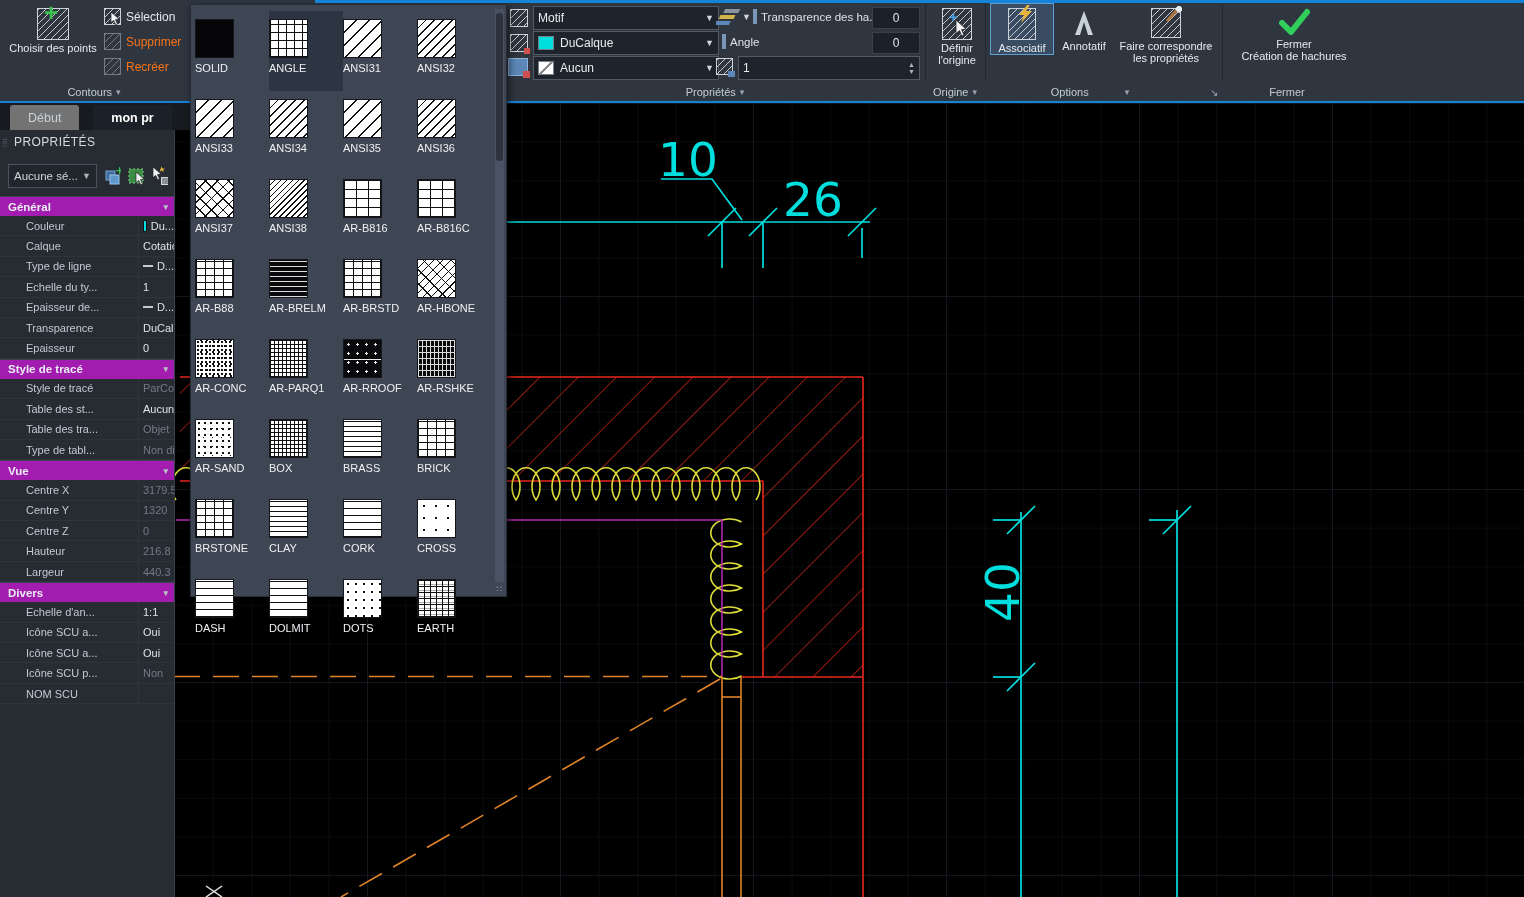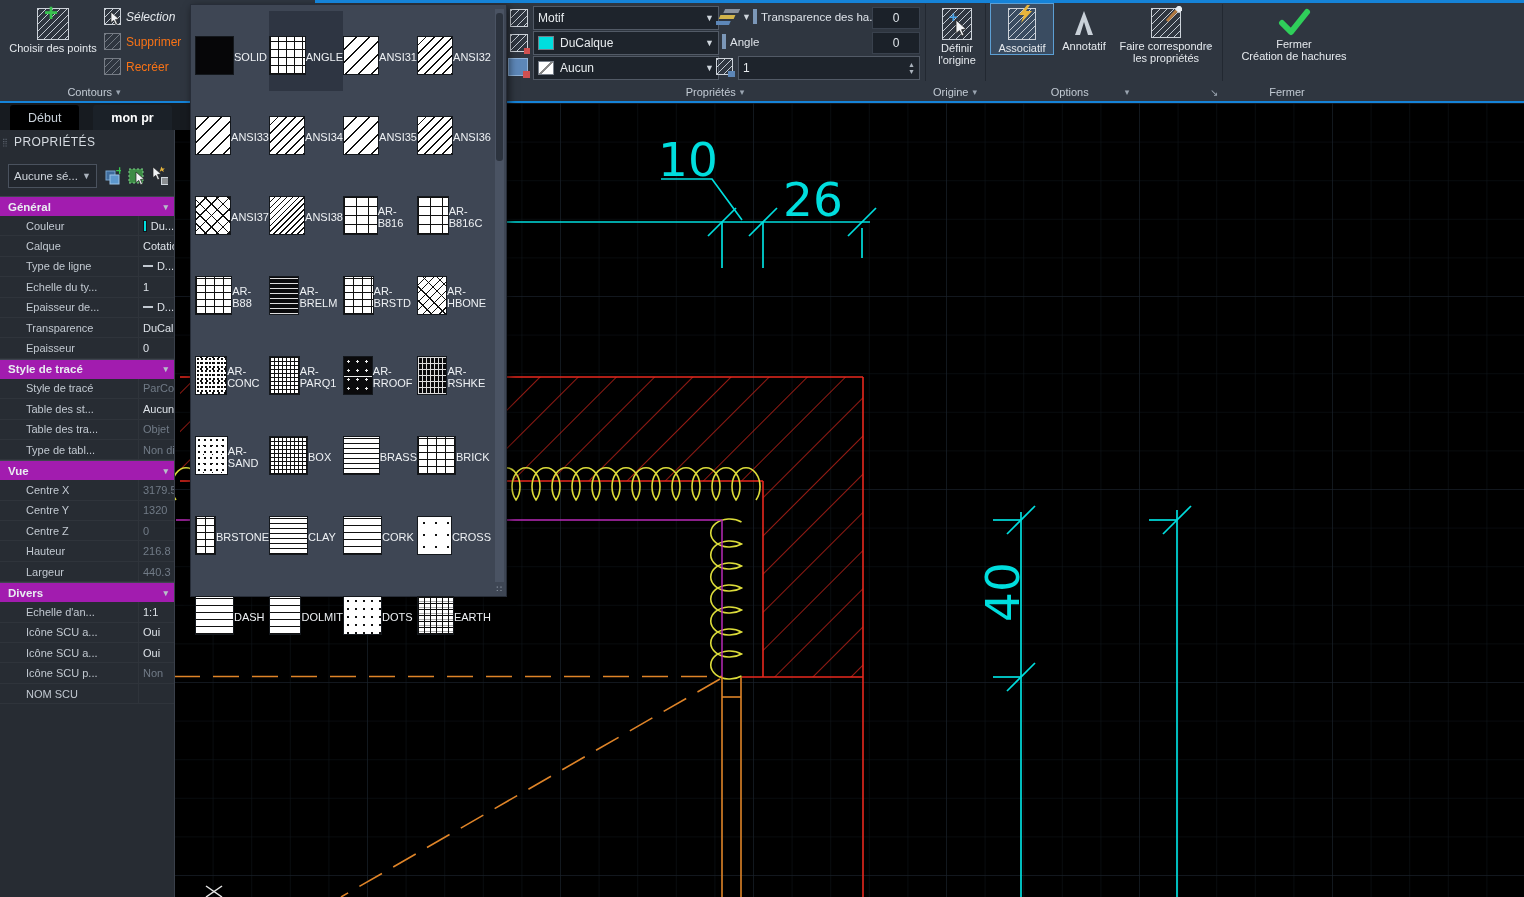--- a/index.html
+++ b/index.html
@@ -26,21 +26,21 @@
   .combo .carr{margin-left:auto;font-size:9px;color:#cfd6dd;}
   .swatchbox{width:14px;height:12px;border:1px solid #777f8a;display:inline-block;}
   .vbox{position:absolute;height:20px;background:#1b2129;border:1px solid #39414d;color:#dfe5ea;font-size:12px;
         display:flex;align-items:center;justify-content:center;}
   .sliderbar{position:absolute;width:4px;height:15px;background:#7b97b8;}
   .rlabel{position:absolute;font-size:11.5px;color:#dde2e8;white-space:nowrap;}
   .spinarrows{margin-left:auto;display:flex;flex-direction:column;font-size:7px;color:#aab2bc;line-height:7px;}
 
   
   .tabbar{left:0;top:103px;width:190px;height:27px;background:#171b20;z-index:2;display:flex;align-items:stretch;}
-  .ftab{display:flex;align-items:center;padding:0 18px;font-size:12.5px;color:#c9d1d9;background:#000000;border-radius:3px 3px 0 0;margin:2px 0 0 10px;}
+  .ftab{display:flex;align-items:center;padding:0 18px;font-size:12.5px;color:#c9d1d9;background:#737373;border-radius:3px 3px 0 0;margin:2px 0 0 10px;}
   .ftab.active{background:#1b2128;color:#fff;font-weight:bold;margin-left:14px;}
 
   
   .palette{left:0;top:130px;width:174px;height:767px;background:#272c33;z-index:3;border-right:1px solid #3a404a;}
   .ptitle{display:flex;align-items:center;height:24px;font-size:12px;color:#d5dae0;letter-spacing:.4px;}
   .grip{width:7px;margin:0 5px 0 2px;color:#5c646f;font-size:8px;line-height:3px;}
   .ptoolbar{display:flex;align-items:center;margin:10px 6px 8px 8px;gap:7px;}
   .pcombo{width:92px;height:22px;background:#21262d;border:1px solid #4a525e;color:#cfd5dc;font-size:11.5px;
           display:flex;align-items:center;padding:0 5px;}
   .pcombo .carr{margin-left:auto;font-size:9px;color:#aab2bc;}
@@ -52,21 +52,21 @@
   .plbl{width:112px;padding-left:26px;color:#c2c9d1;display:flex;align-items:center;white-space:nowrap;overflow:hidden;}
   .pval{flex:1;border-left:1px solid #2f343b;color:#dde2e8;display:flex;align-items:center;padding-left:4px;gap:4px;white-space:nowrap;overflow:hidden;}
   .pval.dim{color:#717b87;}
   .csw{width:11px;height:10px;display:inline-block;border:1px solid #11151a;}
   .lineg{display:inline-block;width:14px;height:0;border-top:2px solid #c2c9d1;}
 
   
   .popup{left:190px;top:4px;width:315px;height:591px;background:#3e4654;z-index:5;border:1px solid #272d38;
          box-shadow:2px 3px 8px rgba(0,0,0,.6);}
   .ggrid{position:absolute;left:4px;top:6px;width:296px;display:flex;flex-wrap:wrap;}
-  .gcell{width:74px;height:72px;display:flex;flex-direction:row;align-items:center;padding-top:8px;}
+  .gcell{width:74px;height:72px;display:flex;flex-direction:column;padding-top:8px;}
   .gcell.sel{background:#2e3542;}
   .sw{width:37px;height:37px;background:#fff;border:1px solid #14181d;}
   .glbl{margin-top:4px;font-size:11px;color:#eef1f4;}
   .gscroll{position:absolute;right:2px;top:4px;bottom:14px;width:9px;background:#4a5363;}
   .gthumb{position:absolute;left:1px;top:4px;width:7px;height:148px;background:#2c333e;border-radius:3px;}
   .gresize{position:absolute;right:3px;bottom:2px;color:#9aa3b0;font-size:9px;letter-spacing:1px;}
 
   
   .p-solid{background:#060608;}
   .p-angle{background-image:repeating-linear-gradient(0deg,#111 0 1px,transparent 1px 8px),repeating-linear-gradient(90deg,#111 0 1px,transparent 1px 8px);}
@@ -174,21 +174,21 @@
   </svg>
 
   <div class="ribbon abs">
 
     <div class="bigbtn" style="left:6px;width:92px;">
       <span class="hx" style="width:30px;height:30px;">
         <span class="ov" style="color:#39c24f;font-size:24px;left:6px;top:-2px;">+</span>
       </span>
       <span>Choisir des points</span>
     </div>
-    <div class="smallbtn" style="left:104px;top:8px;font-style:italic;">
+    <div class="smallbtn" style="left:104px;top:8px;">
       <span class="hx" style="width:15px;height:15px;">
         <svg class="ov" style="left:5px;top:3px" width="11" height="13">
             <path d="M1 0 L9 7 L5.5 7.6 L7.5 12 L5.6 12.8 L3.8 8.4 L1 10.6 Z" fill="#f2f4f6" stroke="#222" stroke-width=".7"></path>
           </svg>
       </span>
       <span>Sélection</span>
     </div>
     <div class="smallbtn dis" style="left:104px;top:33px;">
       <span class="hx" style="width:15px;height:15px;"></span>
       <span>Supprimer</span>

